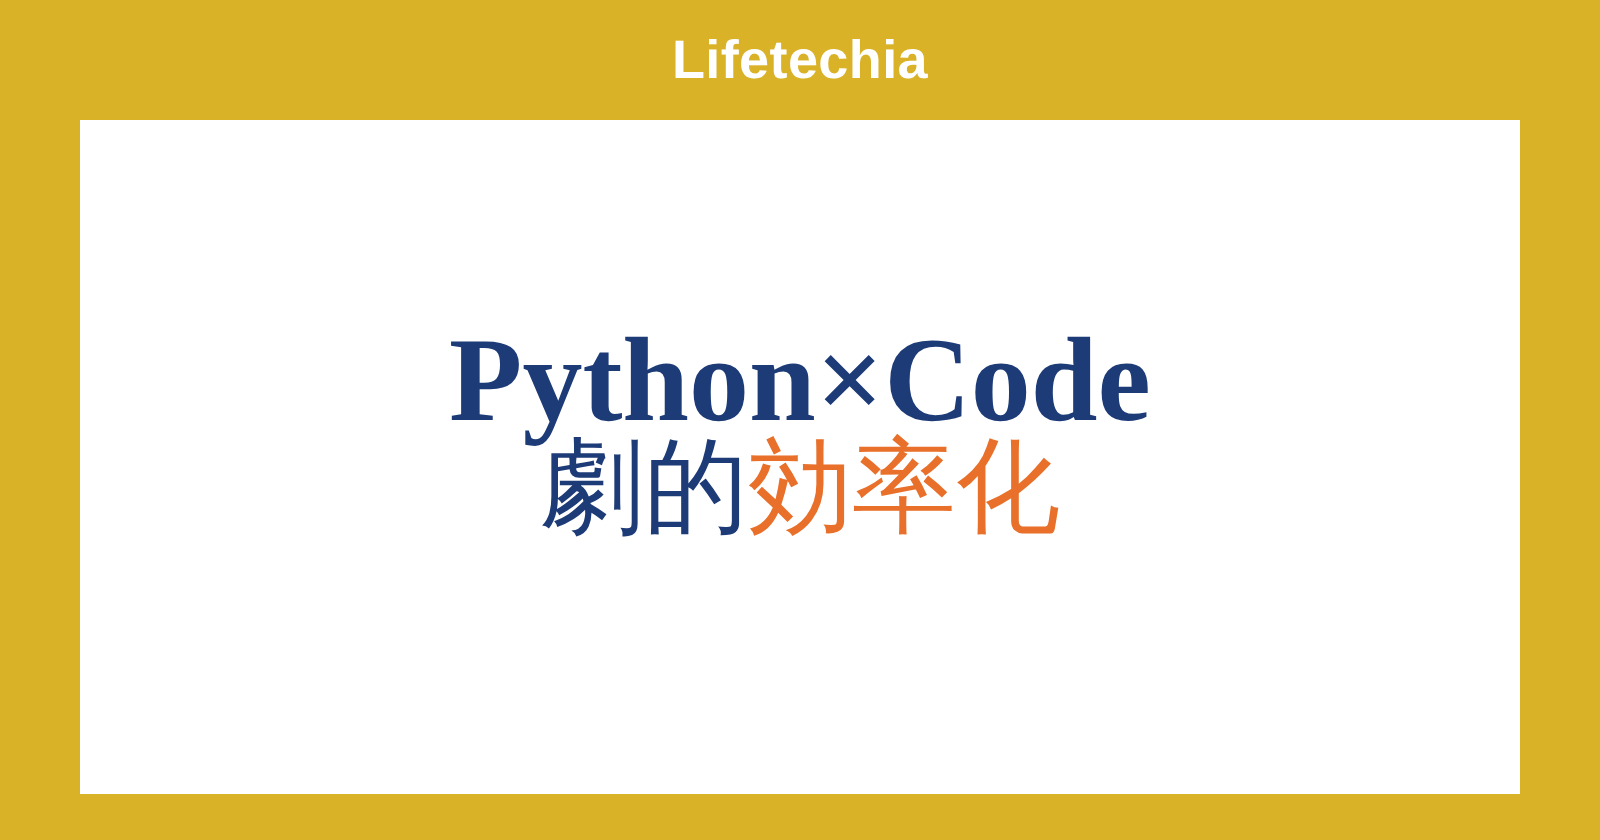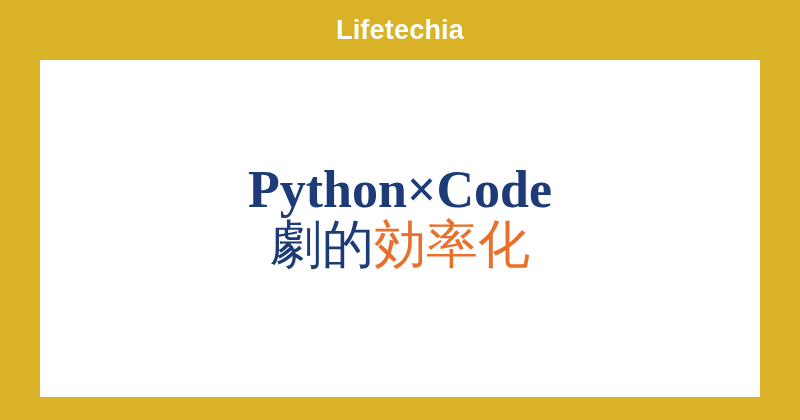--- a/index.html
+++ b/index.html
@@ -61,21 +61,21 @@
     width: 100%;
     text-align: center;
     position: relative;
     top: -12px;
   }
 
   .title-line {
     display: block;
     font-family: "Liberation Serif", "DejaVu Serif", serif;
     font-weight: bold;
-    font-size: 52px;
+    font-size: 60px;
     line-height: 54px;
     color: #1d3b77;
     white-space: nowrap;
   }
 
   .title-line-cjk {
     display: block;
     font-family: "DejaVu Sans", "Liberation Sans", sans-serif;
     font-weight: normal;
     font-size: 52px;

